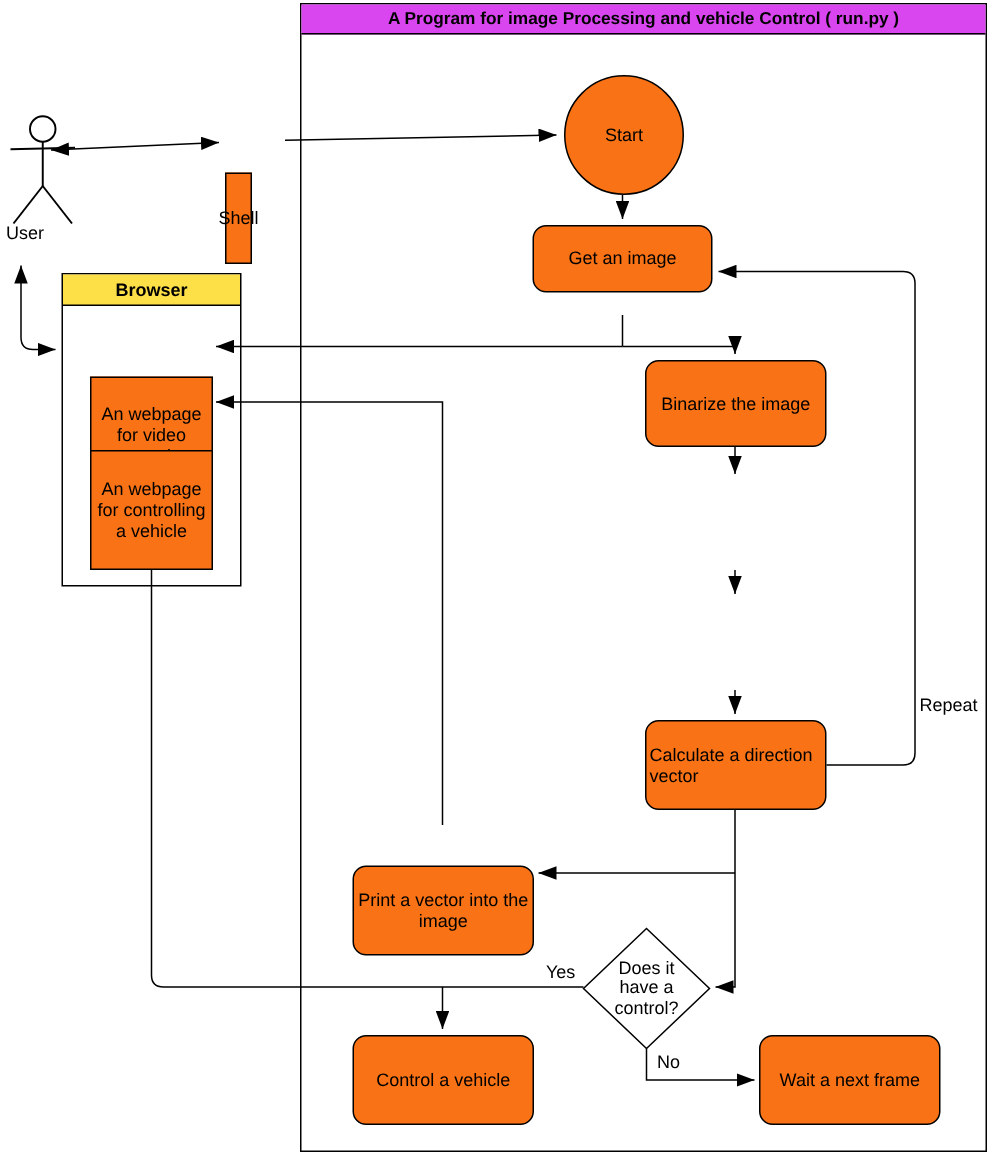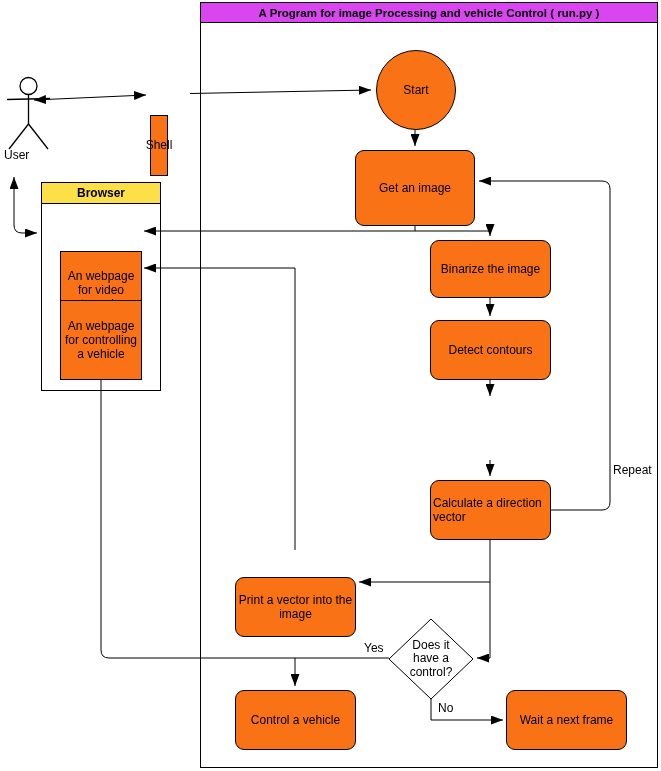--- a/index.html
+++ b/index.html
@@ -159,31 +159,28 @@
   </div>
 
   <div class="node" style="left:60px; top:300px; width:82px; height:80px;">
     <span style="display:block; width:80px;">An webpage for controlling a vehicle</span>
   </div>
 
   <div class="node circle" style="left:376px; top:50px; width:80px; height:80px;">
     <span>Start</span>
   </div>
 
-  <div class="node rounded" style="left:355px; top:150px; width:120px; height:76px;">
+  <div class="node rounded" style="left:355px; top:150px; width:120px; height:45px;">
     <span>Get an image</span>
   </div>
 
   <div class="node rounded" style="left:430px; top:240px; width:121px; height:58px;">
     <span>Binarize the image</span>
   </div>
 
-  <div class="node rounded" style="left:430px; top:320px; width:121px; height:60px;">
-    <span>Detect contours</span>
-  </div>
 
 
   <div class="node rounded left-text" style="left:430px; top:480px; width:121px; height:60px;">
     <span>Calculate a direction vector</span>
   </div>
 
   <div class="node rounded" style="left:235px; top:577px; width:121px; height:60px;">
     <span>Print a vector into the image</span>
   </div>
 

